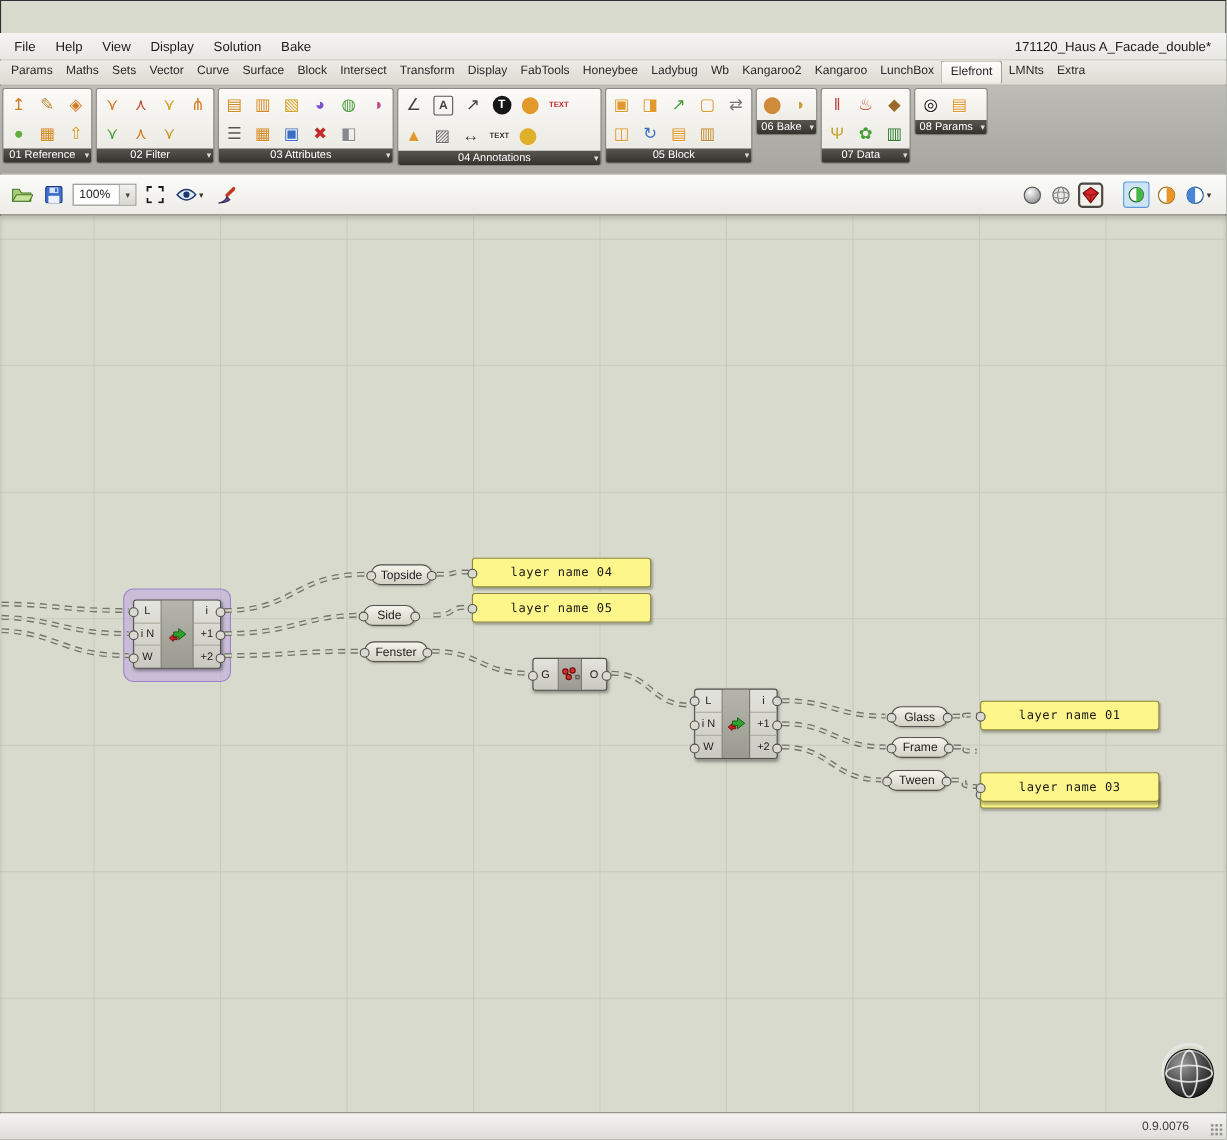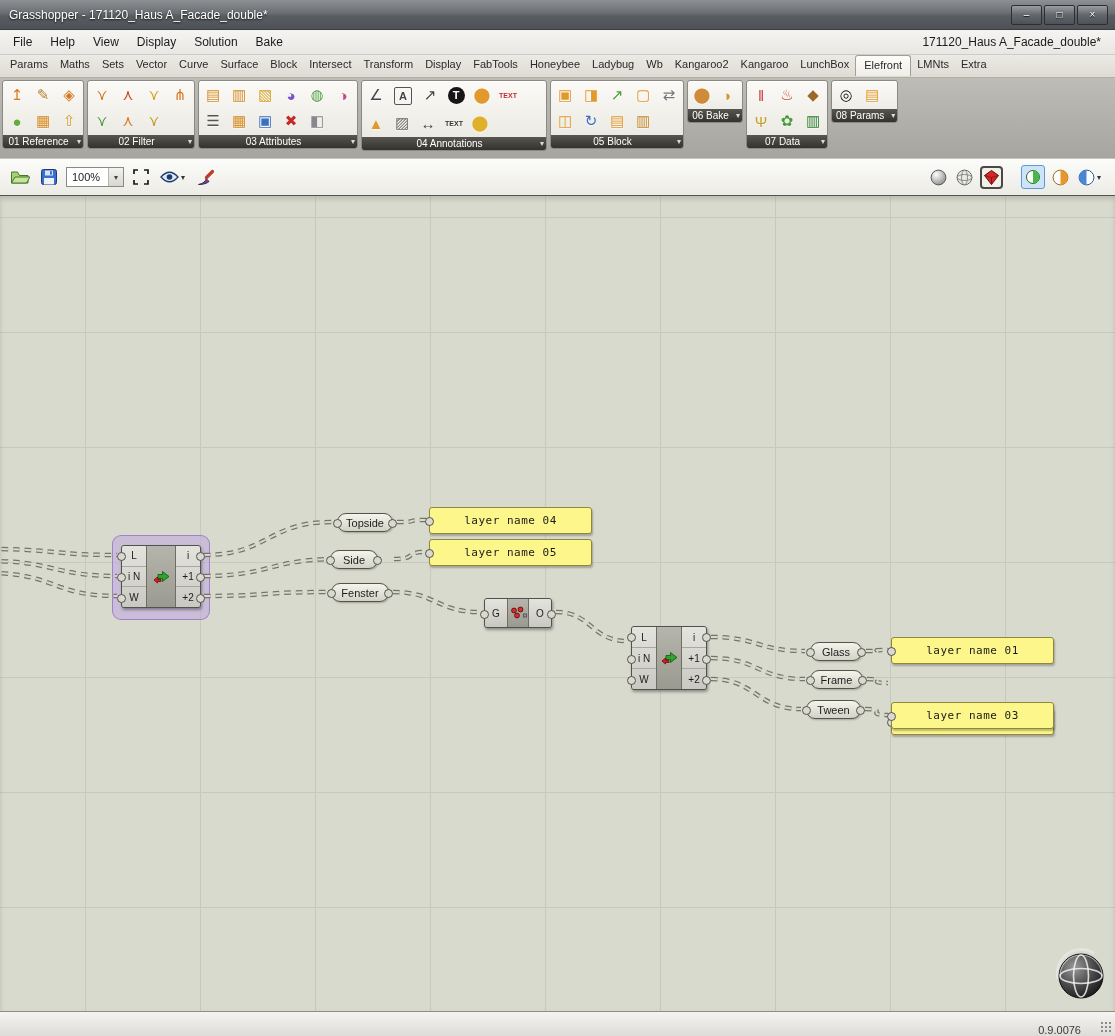--- a/index.html
+++ b/index.html
@@ -87,38 +87,30 @@
     box-shadow:1px 1px 2px rgba(0,0,0,.25);z-index:3;box-sizing:border-box;}
   .panel{position:absolute;background:#fdf68b;border:1px solid #8f8838;border-radius:3px;
     display:flex;align-items:center;justify-content:center;
     font-family:"DejaVu Sans Mono",monospace;font-size:11px;letter-spacing:.5px;color:#1a1a1a;
     box-shadow:1px 2px 2px rgba(0,0,0,.25);z-index:3;box-sizing:border-box;}
   .navball{position:absolute;left:1050px;top:749px;width:60px;height:58px;z-index:3;}
 
   
   .statusbar{position:absolute;left:0;top:1011px;width:100%;height:25px;box-sizing:border-box;
     background:linear-gradient(#f5f4f2,#dedcd8);border-top:1px solid #8f8d88;
-    display:flex;align-items:flex-end;padding-left:8px;}
+    display:flex;align-items:center;padding-left:8px;}
   .version{margin-left:auto;font-size:11px;color:#3a3a3a;padding-right:34px;}
   .grip{position:absolute;right:3px;bottom:3px;width:12px;height:12px;
     background-image:radial-gradient(#8a8a86 1px,transparent 1.4px);background-size:4px 4px;}
 </style>
 </head>
 <body>
 
 <div id="win">
 
-  <div class="titlebar">
-    <span class="title-text">Grasshopper - 171120_Haus A_Facade_double*</span>
-    <div class="winbtns">
-      <div class="winbtn">–</div>
-      <div class="winbtn">□</div>
-      <div class="winbtn">×</div>
-    </div>
-  </div>
 
   <div class="menubar">
     <div id="menu-items">
         <div class="menu-item">File</div>
         <div class="menu-item">Help</div>
         <div class="menu-item">View</div>
         <div class="menu-item">Display</div>
         <div class="menu-item">Solution</div>
         <div class="menu-item">Bake</div>
       </div>

